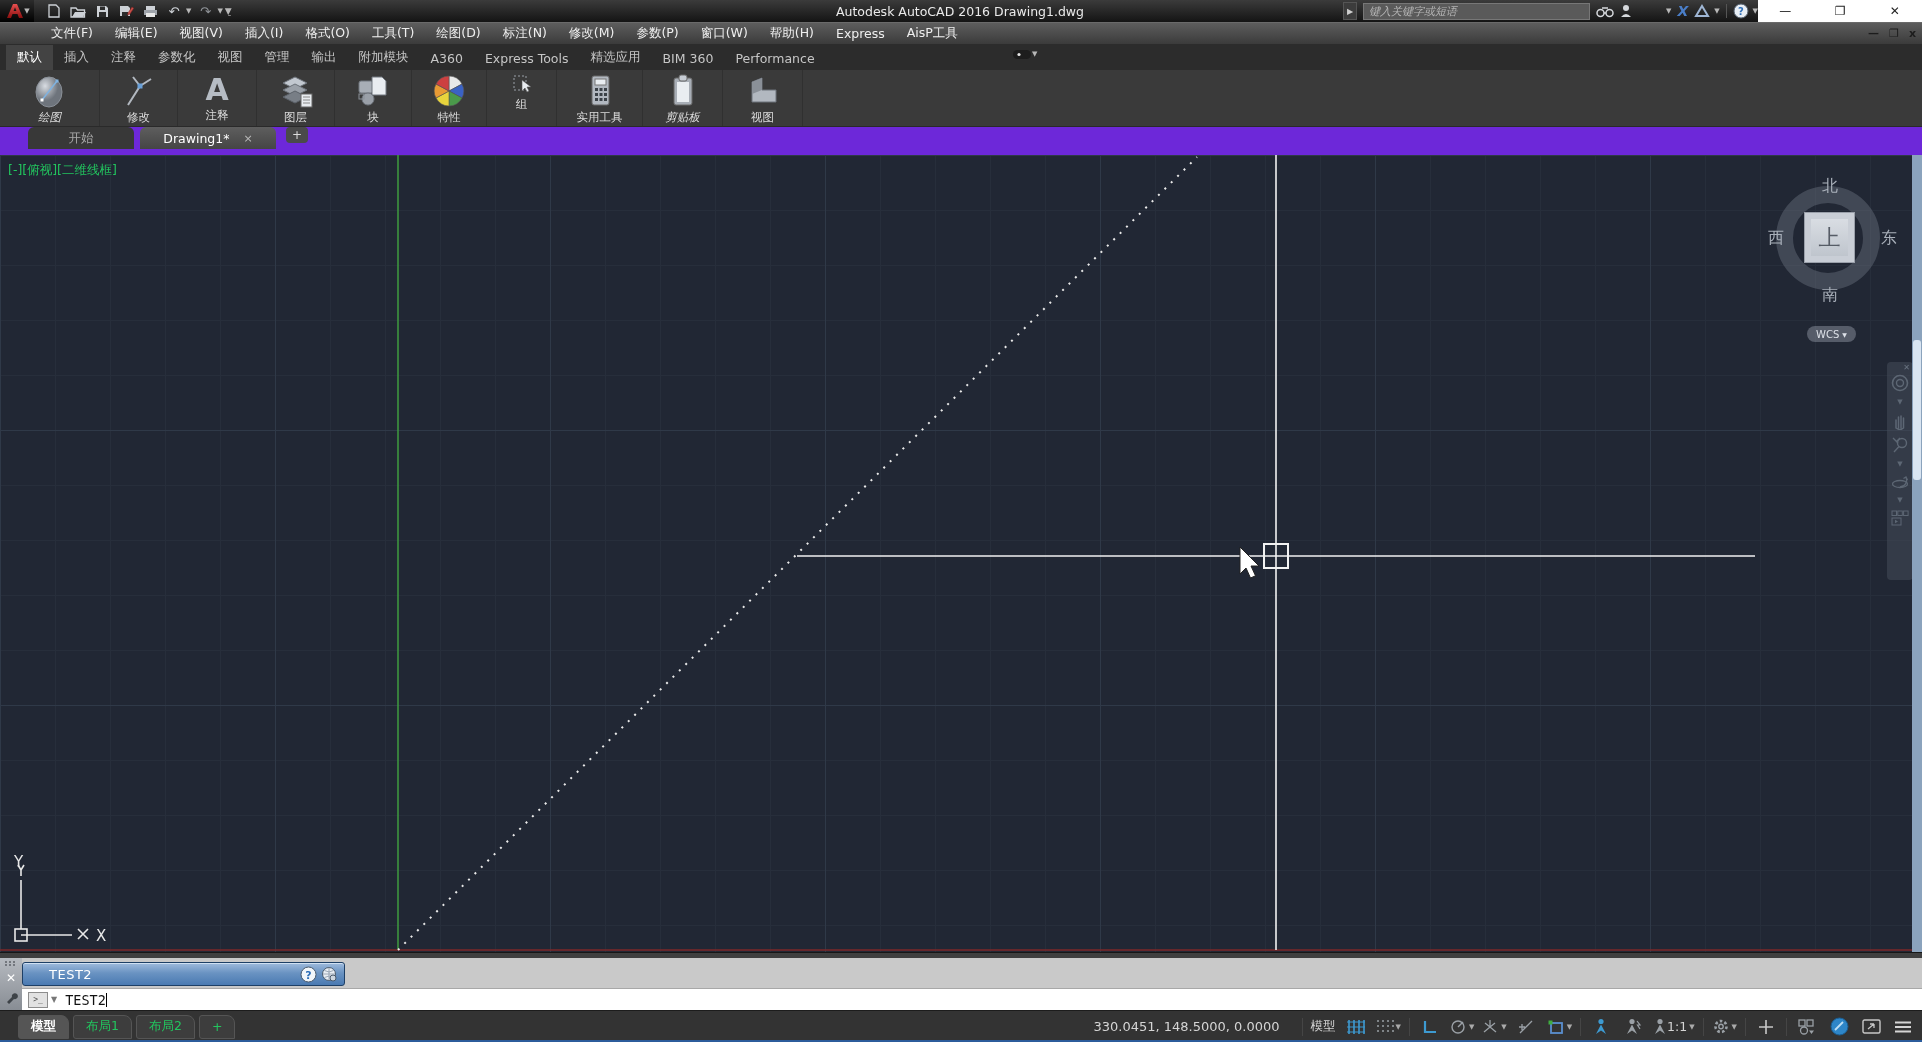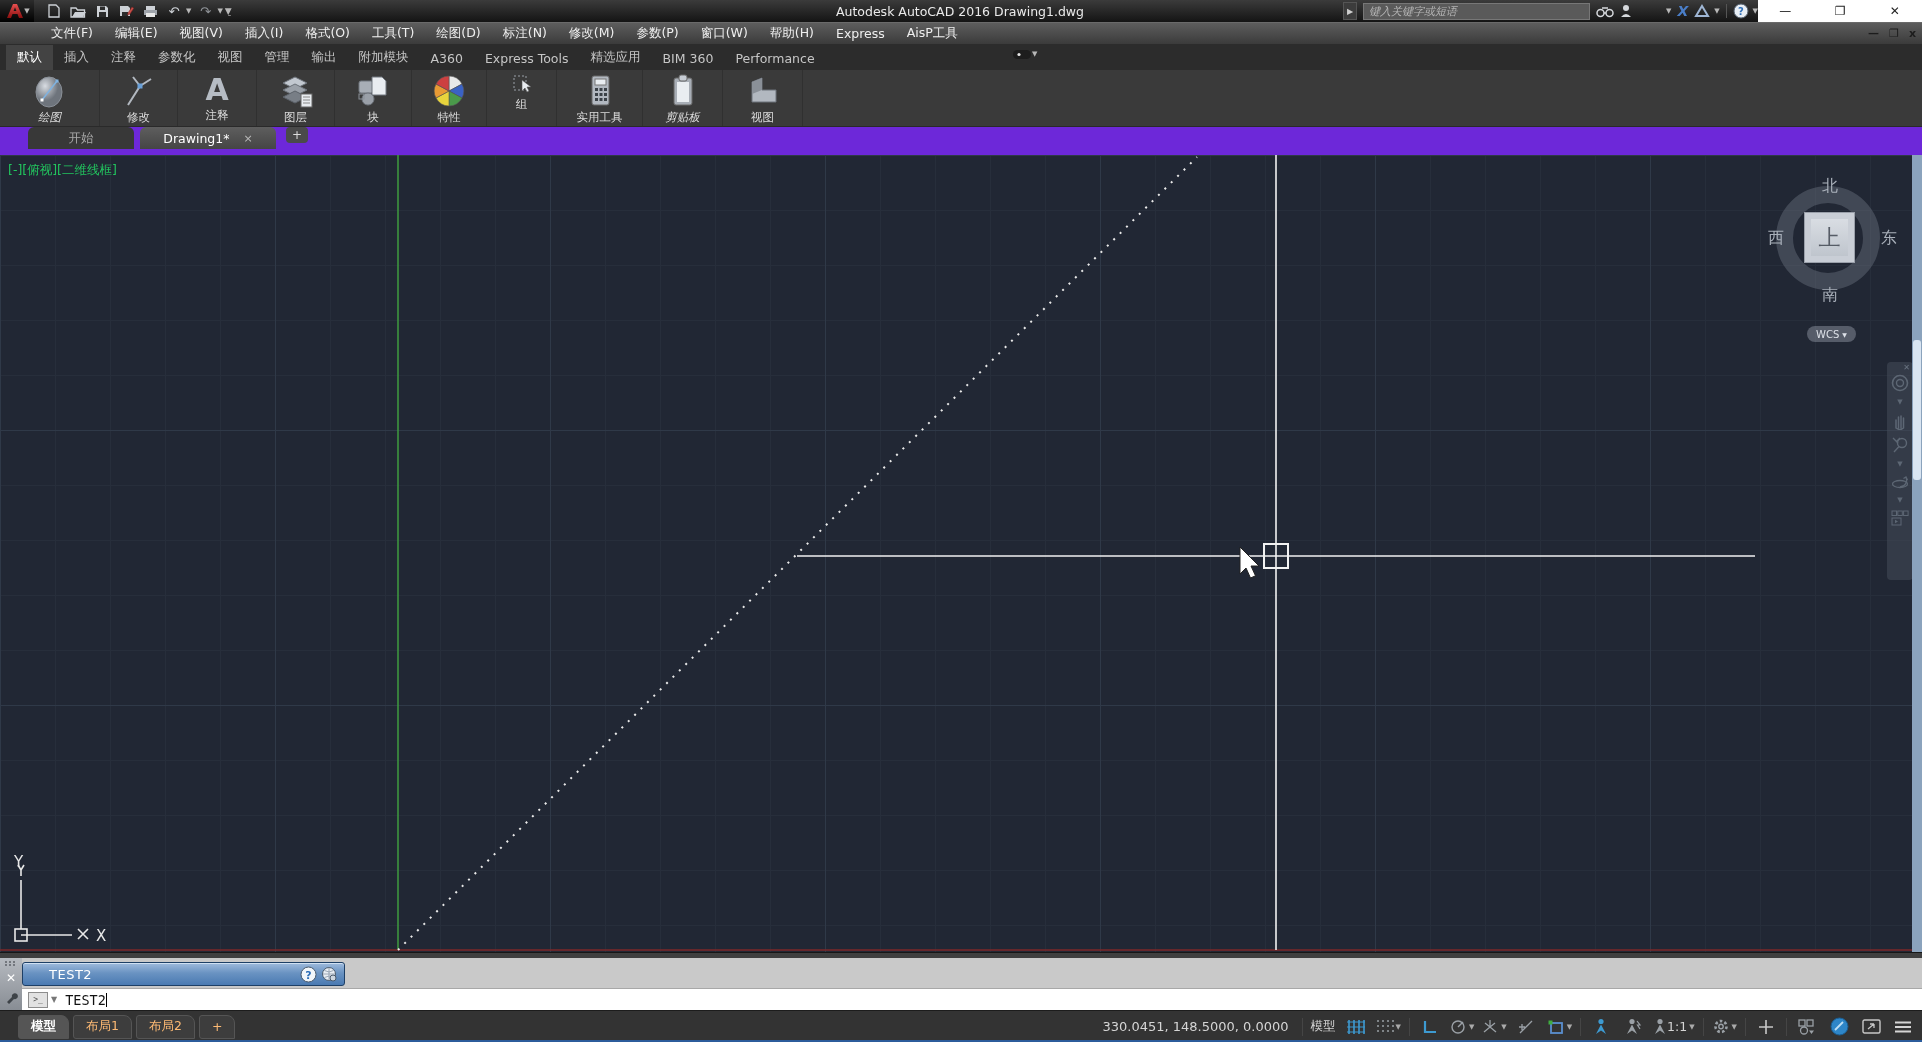--- a/index.html
+++ b/index.html
@@ -84,25 +84,25 @@
   .cmd-tooltip .ttext{color:#fff;font-size:13px;margin-left:26px;letter-spacing:.5px;}
   .tt-icons{margin-left:auto;margin-right:6px;display:flex;gap:4px;}
   .prompt-chip{width:18px;height:14px;background:#e2e2e2;border:1px solid #8d8d8d;color:#555;font-size:8px;
                font-family:"DejaVu Sans Mono",monospace;display:flex;align-items:center;justify-content:center;}
   .cmdtext{font-family:"DejaVu Sans Mono",monospace;font-size:13.5px;color:#111;margin-left:8px;}
   .caret{display:inline-block;width:1px;height:14px;background:#000;vertical-align:-2px;}
   
   .statusbar{left:0;top:1010px;width:1922px;height:32px;background:#333;border-top:1px solid #1c1c1c;box-sizing:border-box;
              display:flex;align-items:center;}
   .ltabs{display:flex;align-items:center;margin-left:18px;gap:4px;}
-  .ltab{height:22px;padding:0 12px;display:flex;align-items:center;font-size:12.5px;color:#fdba74;
+  .ltab{height:22px;padding:0 12px;display:flex;align-items:center;font-size:12.5px;color:#22c55e;
         background:#3d3d3d;border:1px solid #555;border-radius:3px 8px 0 3px;}
   .ltab.active{background:#555;color:#fff;font-weight:bold;}
   .sb-right{margin-left:auto;display:flex;align-items:center;gap:2px;padding-right:4px;height:100%;}
-  .coords{color:#d5d5d5;font-size:13px;margin-right:8px;}
+  .coords{color:#d5d5d5;font-size:13px;margin-right:17px;}
   .sbtn{height:24px;min-width:24px;display:flex;align-items:center;justify-content:center;padding:0 3px;}
   .sbtn .sdd{font-size:7px;color:#aaa;margin-left:2px;}
   .sb-text{color:#d5d5d5;font-size:12.5px;}
   .sep{width:1px;height:18px;background:#454545;margin:0 3px;}
   .taskedge{left:0;top:1040px;width:1922px;height:2px;background:#2b66b5;opacity:.8;}
 </style>
 </head>
 <body>
 
 <div id="app">

